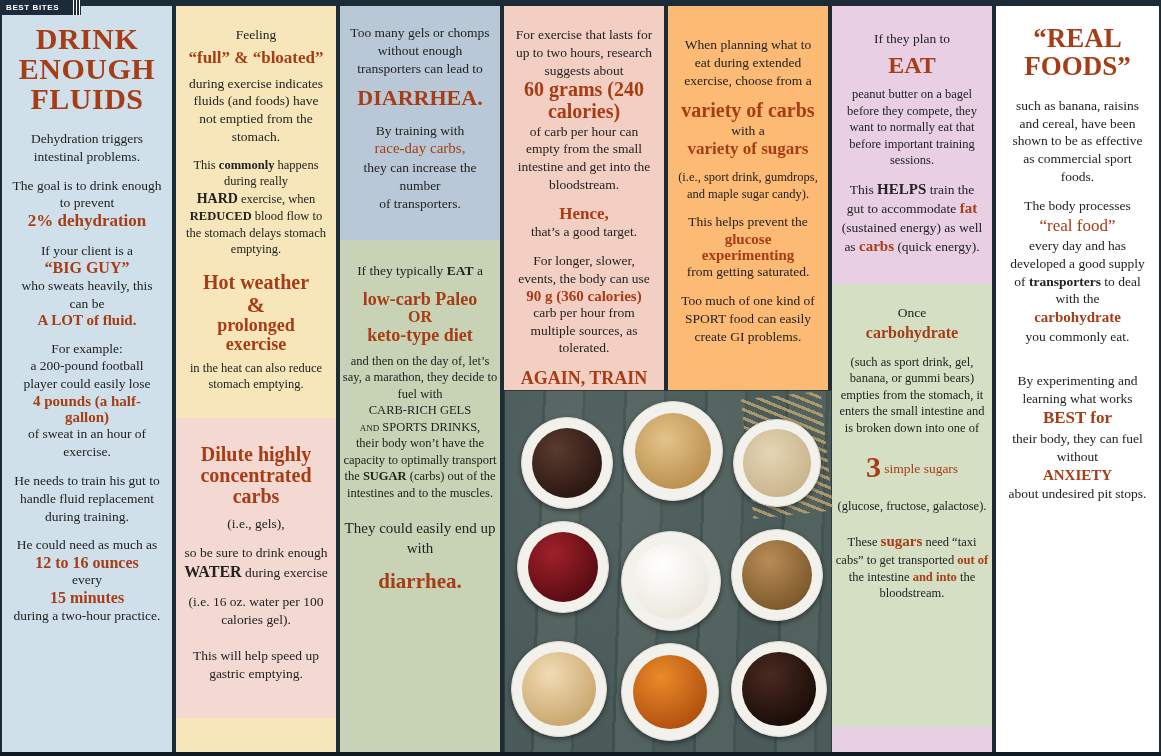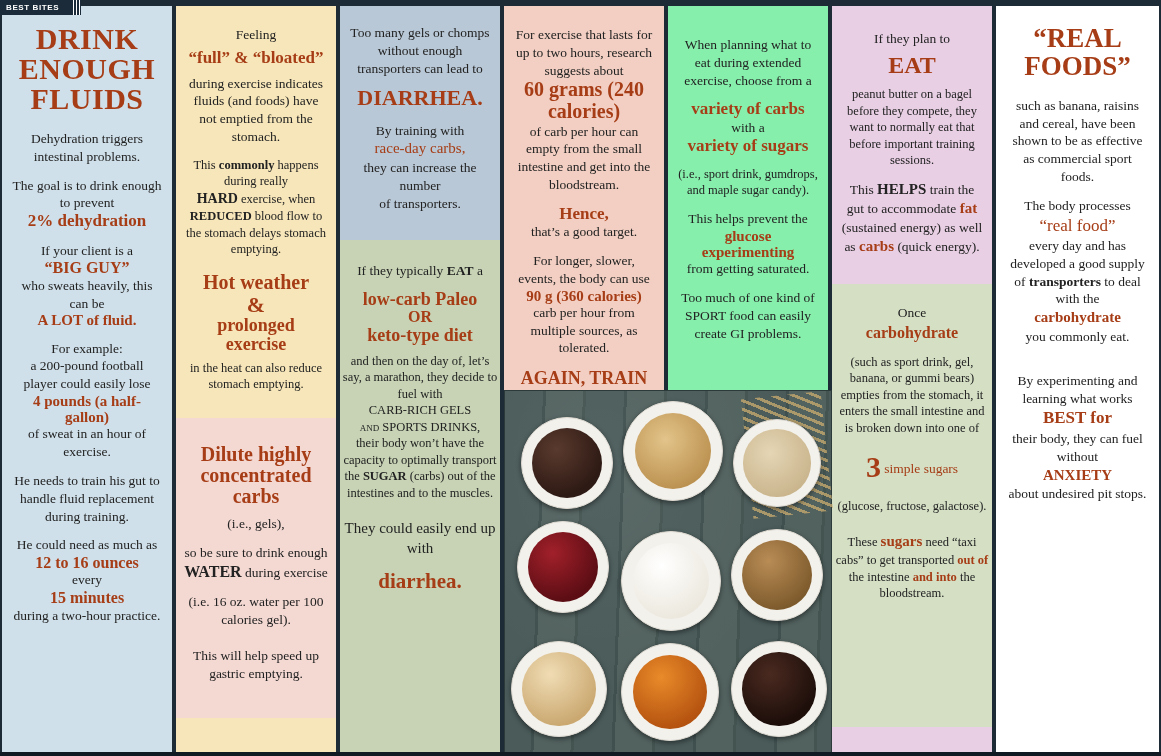--- a/index.html
+++ b/index.html
@@ -47,21 +47,21 @@
   .ribbon .tail {
     position: absolute; right: -8px; top: 0; height: 100%; width: 10px;
     background: repeating-linear-gradient(90deg,#1b2b3a 0 2px,#fff 2px 3px);
   }
 
   
   .c1 { width: 174px; background: #cfe0ea; }
   .c2 { width: 164px; background: #f7e6b9; }
   .c3 { width: 164px; background: #b9c8d6; }
   .c4 { width: 164px; background: #f2cfc2; }
-  .c5 { width: 164px; background: #86efac; }
+  .c5 { width: 164px; background: #fdba74; }
   .c6 { width: 164px; background: #e8cfe4; }
   .c7 { width: 167px; background: #ffffff; }
 
   
   .pane { padding: 10px 9px 8px 9px; }
   .c2 .pane-a { background: #f7e6b9; }
   .c2 .pane-b { background: #f4d9d3; margin: 6px -10px -6px -10px; padding: 12px 12px 10px 12px; height: 300px;}
   .c3 .pane-a { background: #b9c8d6; }
   .c3 .pane-b { background: #c7d3b4; margin: 8px -10px -6px -10px; padding: 12px 12px 10px 12px; height: 530px;}
   .c6 .pane-a { background: #e8cfe4; }
@@ -224,21 +224,21 @@
         <span>carb per hour from multiple sources, as tolerated.</span>
       </p>
       <div class="title2" style="font-size:18px;margin-top:12px">AGAIN, TRAIN THE GUT!</div>
     </div>
   </div>
 
   <div class="col c5">
     <div class="colinner">
       <p style="margin-top:26px">When planning what to eat during extended exercise, choose from a</p>
       <p>
-        <span class="big rust" style="font-size:17px">variety of carbs</span>
+        <span class="big rust" style="font-size:20px">variety of carbs</span>
         <span>with a</span><br>
         <span class="big rust" style="font-size:17px">variety of sugars</span>
       </p>
       <p style="font-size:12.5px">(i.e., sport drink, gumdrops, and maple sugar candy).</p>
       <p>
         <span>This helps prevent the</span><br>
         <span class="big rust" style="font-size:15px">glucose experimenting</span>
         <span>from getting saturated.</span>
       </p>
       <p>Too much of one kind of SPORT food can easily create GI problems.</p>

